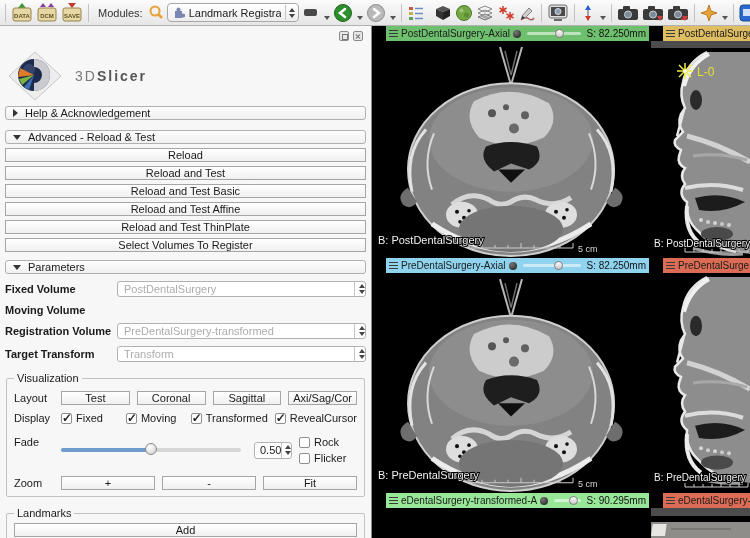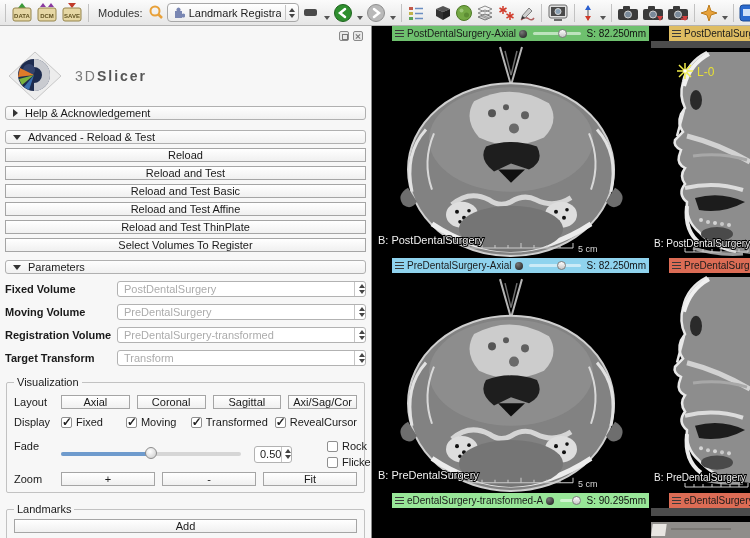--- a/index.html
+++ b/index.html
@@ -85,26 +85,26 @@
   .cbox.checked:after { content:"\2713"; position:absolute; left:0px; top:-3px; font-size:12px; color:#222; font-weight:bold; }
   .fade-row { align-items:center; }
   .slider { flex:1; height:4px; background:#d6d6d6; border-radius:2px; position:relative; margin:0 6px 0 0; }
   .slider .fill { position:absolute; left:0; top:0; bottom:0; width:50%; background:#6f9bcd; border-radius:2px; }
   .slider .knob { position:absolute; left:calc(50% - 6px); top:-5px; width:12px; height:12px; border-radius:50%;
                   background:radial-gradient(circle at 40% 35%, #ffffff, #c9c9c9); border:1px solid #8d8d8d; }
   .spin { width:38px; height:17px; border:1px solid #b2b2b2; border-radius:3px; background:#fff;
           display:flex; align-items:center; padding-left:5px; font-size:11px; color:#1a1a1a; flex:none; }
   .spin .stepper { margin-left:auto; height:15px; }
   .rockflick { display:flex; flex-direction:column; gap:4px; flex:none; width:58px; }
-  .rf-item { display:flex; align-items:center; gap:4px;margin-left:28px; }
+  .rf-item { display:flex; align-items:center; gap:4px; }
   .lm-group { margin-top:16px; }
 
   
   .view { position:absolute; overflow:hidden; }
-  .vhdr { position:absolute; left:18px; top:0; right:0; height:15px; display:flex; align-items:center;
+  .vhdr { position:absolute; left:12px; top:0; right:0; height:15px; display:flex; align-items:center;
           gap:3px; padding:0 3px; font-size:10px; color:#102a10; overflow:hidden; }
   .vhdr .vlabel { white-space:nowrap; overflow:hidden; flex:none; color:#1b1b1b; }
   .pin { width:9px; height:7px; flex:none; background:repeating-linear-gradient(#3a3a3a 0 1.5px, transparent 1.5px 3px); }
   .eye { width:8px; height:8px; border-radius:50%; background:radial-gradient(circle at 35% 30%, #777, #1a1a1a); flex:none; }
   .vslider { flex:1; height:3px; background:rgba(255,255,255,.55); border-radius:2px; position:relative; min-width:20px; margin:0 3px; }
   .vslider .vknob { position:absolute; top:-3.5px; width:9px; height:9px; border-radius:50%;
                     background:linear-gradient(#fdfdfd,#c8c8c8); border:1px solid #7d7d7d; }
   .voffset { flex:none; color:#101010; white-space:nowrap; font-size:10px; }
   .vbody { position:absolute; left:0; top:15px; right:0; bottom:0; background:#000; }
   .vbody svg { display:block; width:100%; height:100%; }
@@ -396,27 +396,20 @@
       <div class="combo">
         <span>PostDentalSurgery</span>
         <span class="stepper">
             <span class="tri-up"></span>
             <span class="tri-dn"></span>
           </span>
       </div>
     </div>
     <div class="param-row">
       <span class="param-label">Moving Volume</span>
-      <div class="combo">
-        <span>PreDentalSurgery</span>
-        <span class="stepper">
-            <span class="tri-up"></span>
-            <span class="tri-dn"></span>
-          </span>
-      </div>
     </div>
     <div class="param-row">
       <span class="param-label">Registration Volume</span>
       <div class="combo">
         <span>PreDentalSurgery-transformed</span>
         <span class="stepper">
             <span class="tri-up"></span>
             <span class="tri-dn"></span>
           </span>
       </div>
@@ -429,21 +422,21 @@
             <span class="tri-up"></span>
             <span class="tri-dn"></span>
           </span>
       </div>
     </div>
 
     <fieldset class="group">
       <legend>Visualization</legend>
       <div class="viz-row">
         <span class="viz-label">Layout</span>
-        <button class="pbtn">Axial</button>
+        <button class="pbtn">Test</button>
         <button class="pbtn">Coronal</button>
         <button class="pbtn">Sagittal</button>
         <button class="pbtn">Axi/Sag/Cor</button>
       </div>
       <div class="viz-row">
         <span class="viz-label">Display</span>
         <span class="cbwrap">
             <span class="cbox checked"></span>
             <span>Fixed</span>
           </span>
@@ -477,21 +470,21 @@
           <span class="rf-item">
               <span class="cbox"></span>
               <span>Rock</span>
             </span>
           <span class="rf-item">
               <span class="cbox"></span>
               <span>Flicker</span>
             </span>
         </div>
       </div>
-      <div class="viz-row" style="margin-top:4px">
+      <div class="viz-row" style="margin-top:12px">
         <span class="viz-label">Zoom</span>
         <button class="pbtn">+</button>
         <button class="pbtn">-</button>
         <button class="pbtn">Fit</button>
       </div>
     </fieldset>
 
     <fieldset class="group lm-group">
       <legend>Landmarks</legend>
       <button class="pbtn">Add</button>

